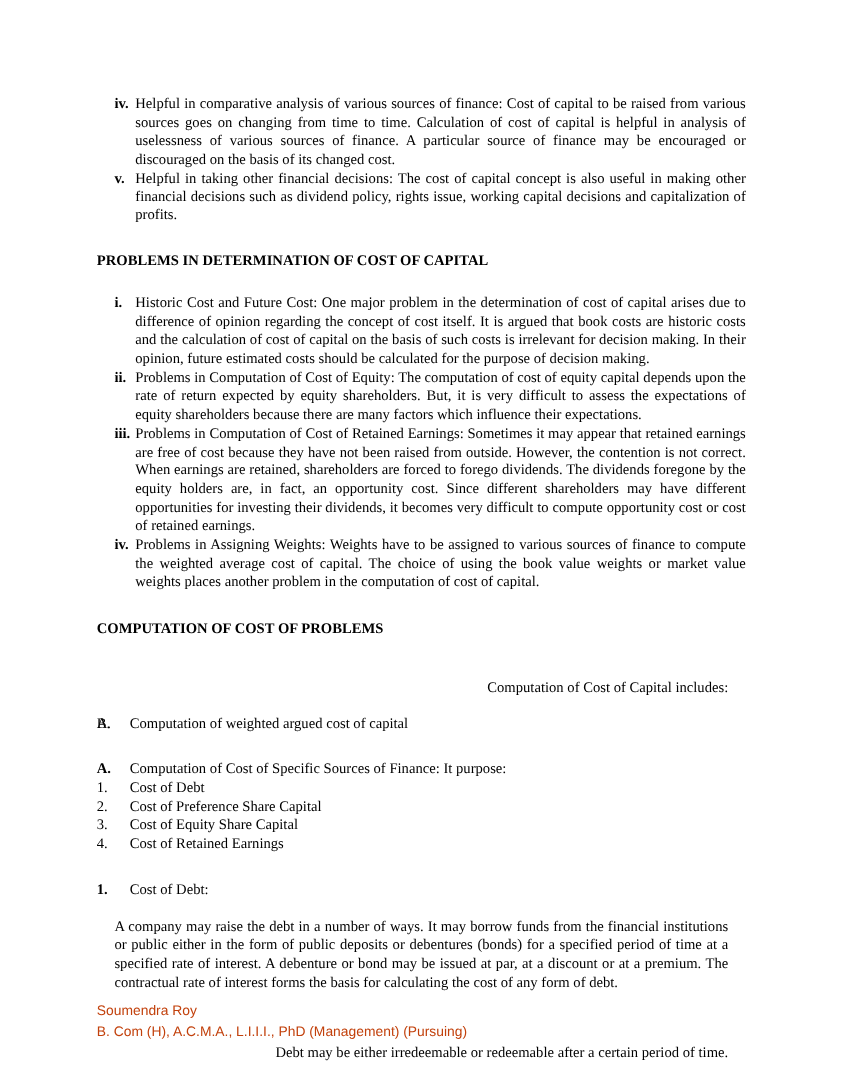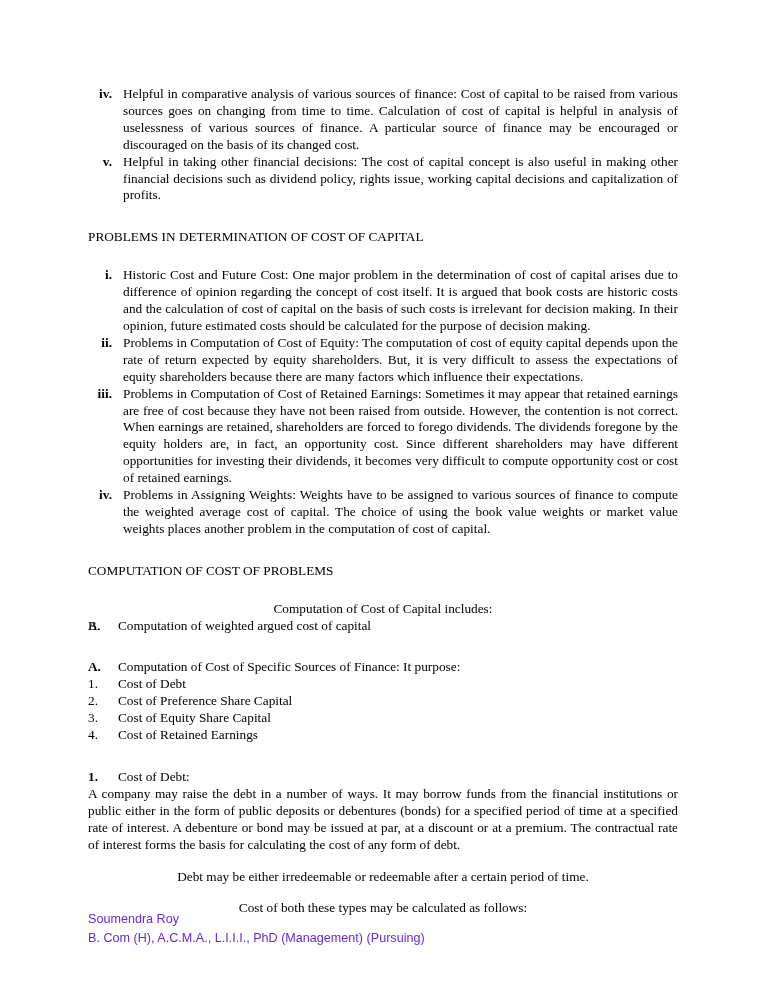--- a/index.html
+++ b/index.html
@@ -28,52 +28,52 @@
     left: 88px;
     top: 86px;
     width: 590px;
   }
 
   
   .para {
     font-size: 13.3px;
     line-height: 16.9px;
     text-align: justify;
-    margin: 0;
+    margin: 16px;
   }
   .para-left {
     font-size: 13.3px;
     line-height: 16.9px;
-    text-align: center;
-    margin: 0;
+    text-align: right;
+    margin: 16px;
   }
   .heading {
     font-size: 13.3px;
     line-height: 16.9px;
-    font-weight: normal;
+    font-weight: bold;
     margin: 0;
     text-align: left;
   }
   .lbl { font-weight: normal; }
 
   
   .hang {
     position: relative;
     font-size: 13.3px;
     line-height: 16.9px;
     text-align: justify;
     margin: 0;
     padding-left: 35px;
   }
   .hang > .marker {
     position: absolute;
-    left: 0;
+    left: 16px;
     top: 0;
     width: 24px;
-    text-align: right;
+    text-align: left;
     font-weight: bold;
   }
 
   
   .flat {
     position: relative;
     font-size: 13.3px;
     line-height: 16.9px;
     text-align: left;
     margin: 0;
@@ -94,21 +94,21 @@
 
   
   .footer {
     position: absolute;
     left: 88px;
     top: 910px;
     width: 600px;
     font-family: "Liberation Sans", "DejaVu Sans", sans-serif;
     font-size: 12.6px;
     line-height: 18.5px;
-    color: #6d28d9;
+    color: #c2410c;
     text-align: left;
   }
 </style>
 </head>
 <body>
 
 <div class="page">
   <div class="content">
 
     <div>

